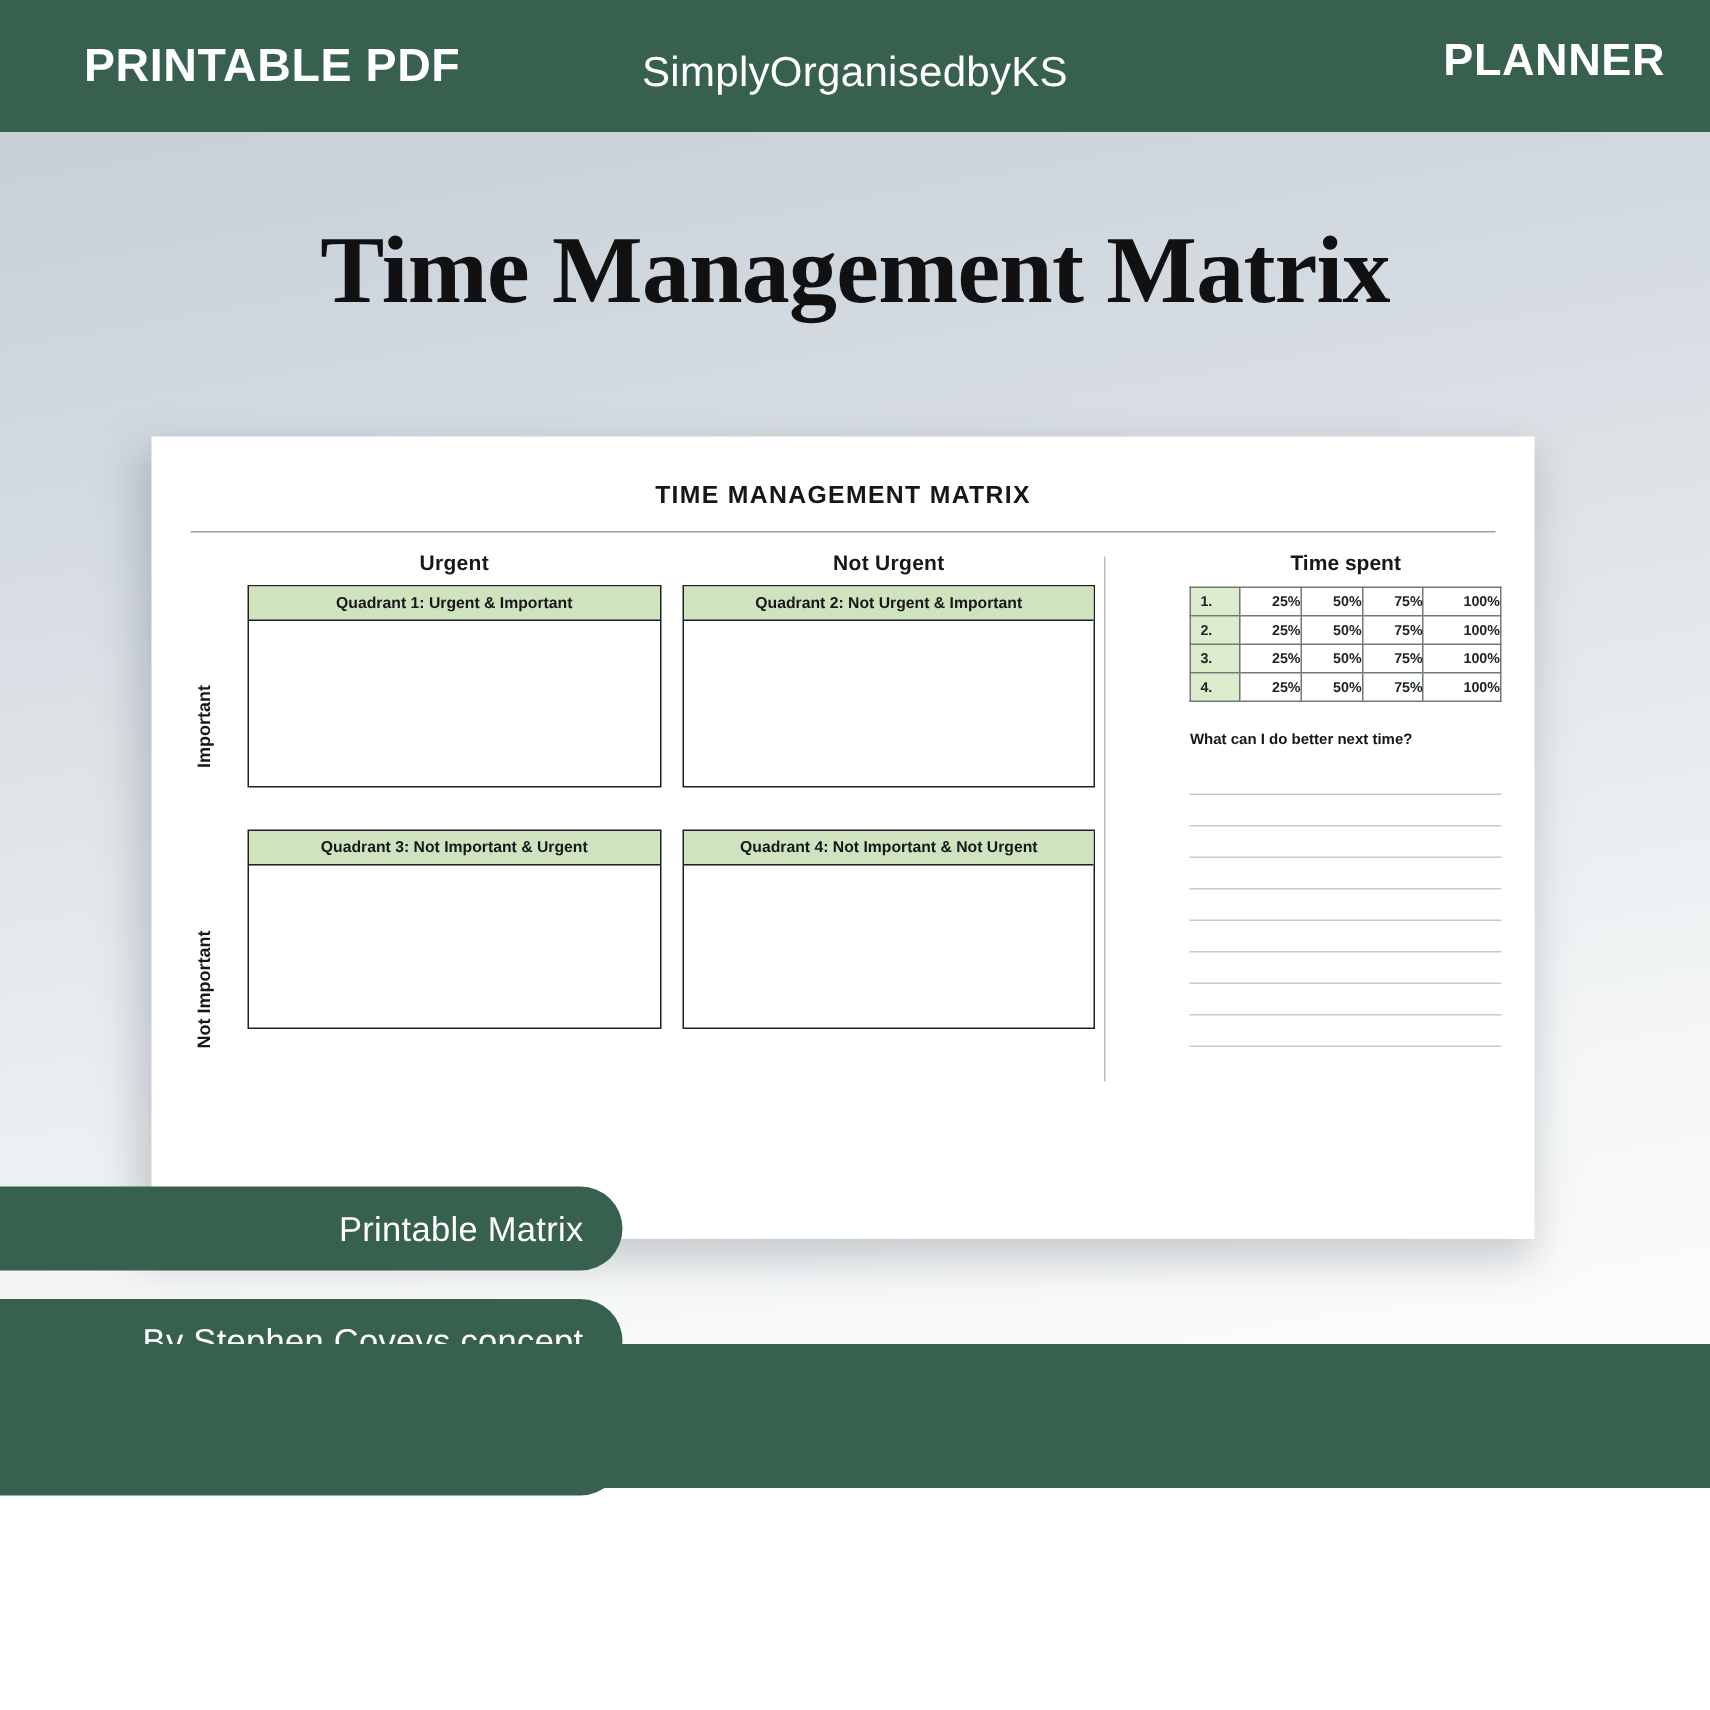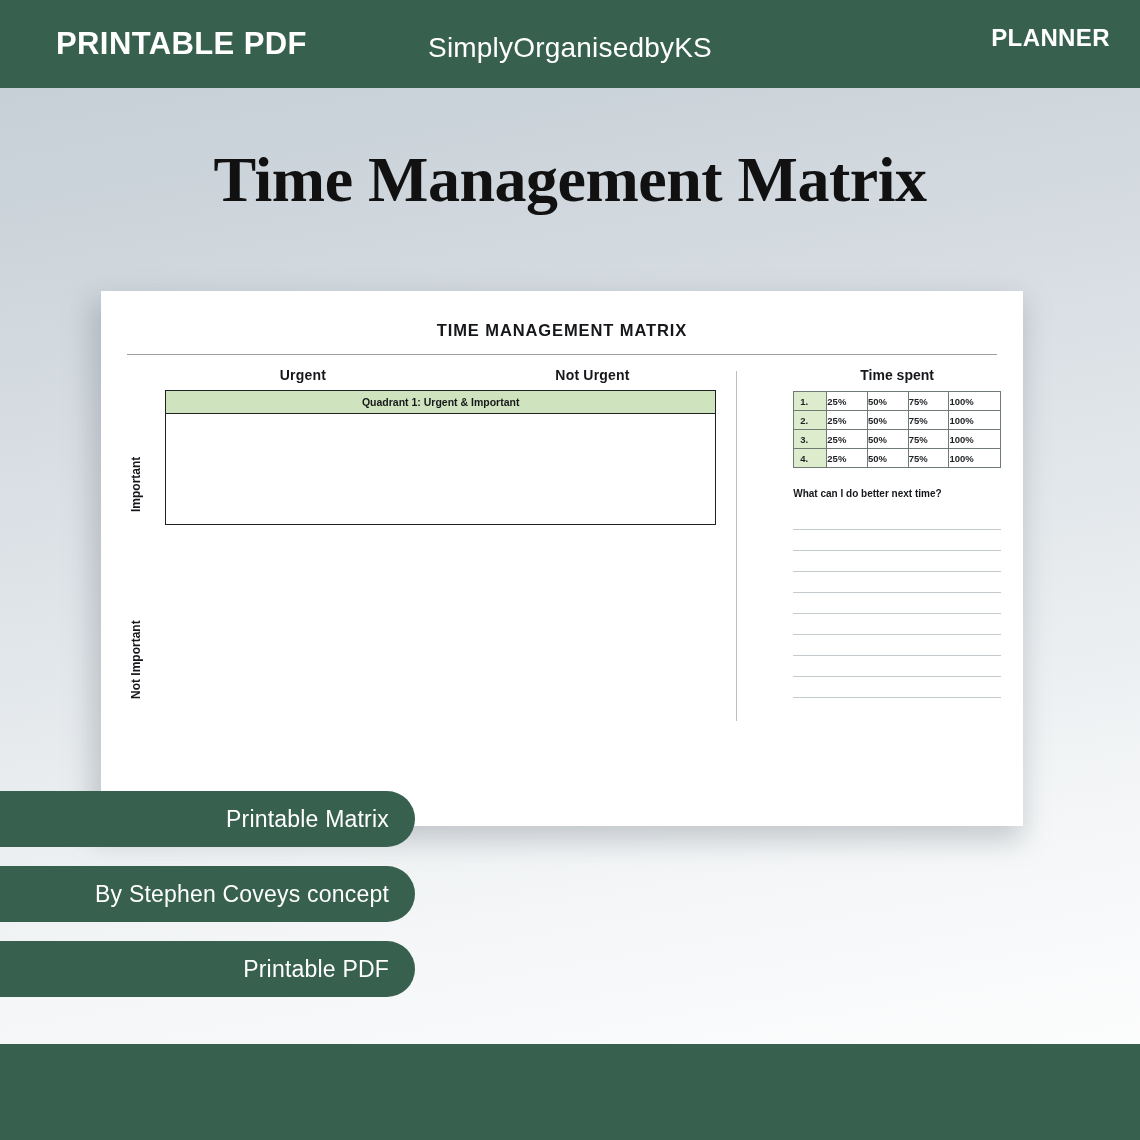--- a/index.html
+++ b/index.html
@@ -3,21 +3,21 @@
 <meta charset="utf-8">
 <style>
   * { box-sizing: border-box; margin: 0; padding: 0; }
   html, body {
     width: 1140px; height: 1140px;
     font-family: "Liberation Sans", sans-serif;
     overflow: hidden;
   }
   #page {
     position: relative;
-    width: 1140px; height: 1140px;
+    width: 1140px; height: 992px;
     background: linear-gradient(170deg, #c3ccd4 0%, #d3dae0 28%, #e6eaed 55%, #f4f6f7 75%, #ffffff 100%);
   }
 
   
   .top-banner {
     position: absolute; left: 0; top: 0;
     width: 1140px; height: 88px;
     background: #37604f;
     display: flex; align-items: center;
   }
@@ -26,21 +26,21 @@
     color: #ffffff; font-weight: 800; font-size: 31px;
     letter-spacing: 0.4px;
   }
   .top-center {
     position: absolute; left: 0; right: 0; top: 32px;
     text-align: center; color: #ffffff;
     font-size: 28px; letter-spacing: 0.2px;
   }
   .top-right {
     position: absolute; right: 30px; top: 24px;
-    color: #ffffff; font-weight: 800; font-size: 24px;
+    color: #ffffff; font-weight: 800; font-size: 30px;
     letter-spacing: 0.4px;
   }
 
   
   .main-title {
     position: absolute; left: 0; right: 0; top: 143px;
     text-align: center;
     font-family: "Liberation Serif", serif;
     font-weight: 700;
     font-size: 64px;
@@ -126,21 +126,21 @@
   .time-title {
     text-align: center; font-size: 14px; font-weight: 800;
     color: #15171a; margin-bottom: 8px;
   }
   table.time-table {
     border-collapse: collapse; width: 100%;
     font-size: 9.5px; color: #1d2124;
   }
   table.time-table td {
     border: 1px solid #6f7a72;
-    text-align: left;
+    text-align: right;
     padding: 3.5px 0;
     font-weight: 600;
   }
   table.time-table td.idx {
     width: 16%; background: #dceccd; text-align: left; padding-left: 6px;
     font-weight: 700;
   }
   .better-title {
     margin-top: 20px; font-size: 10px; font-weight: 800; color: #15171a;
   }
@@ -209,22 +209,36 @@
         </div>
 
         <div class="row-label important">Important</div>
         <div class="row-label not-important">Not Important</div>
 
         <div class="quad-row">
           <div class="quad">
             <div class="quad-label">Quadrant 1: Urgent &amp; Important</div>
             <div class="quad-body"></div>
           </div>
+          <div class="quad">
+            <div class="quad-label">Quadrant 2: Not Urgent &amp; Important</div>
+            <div class="quad-body"></div>
+          </div>
         </div>
 
+        <div class="quad-row" style="margin-top:28px;">
+          <div class="quad">
+            <div class="quad-label">Quadrant 3: Not Important &amp; Urgent</div>
+            <div class="quad-body short"></div>
+          </div>
+          <div class="quad">
+            <div class="quad-label">Quadrant 4: Not Important &amp; Not Urgent</div>
+            <div class="quad-body short"></div>
+          </div>
+        </div>
       </div>
 
       <div class="divider-v"></div>
 
       <div class="right-col">
         <div class="time-title">Time spent</div>
 
         <table class="time-table">
           <tbody>
               <tr>

